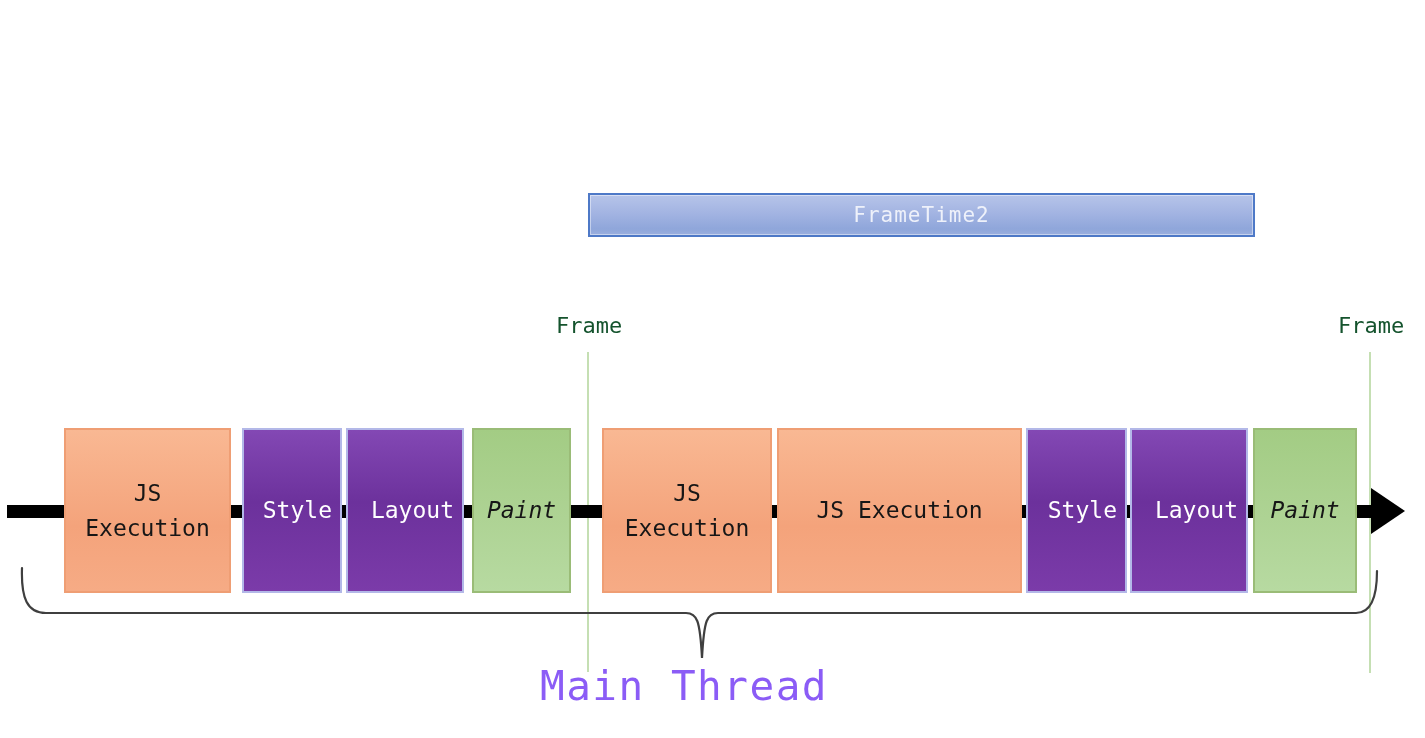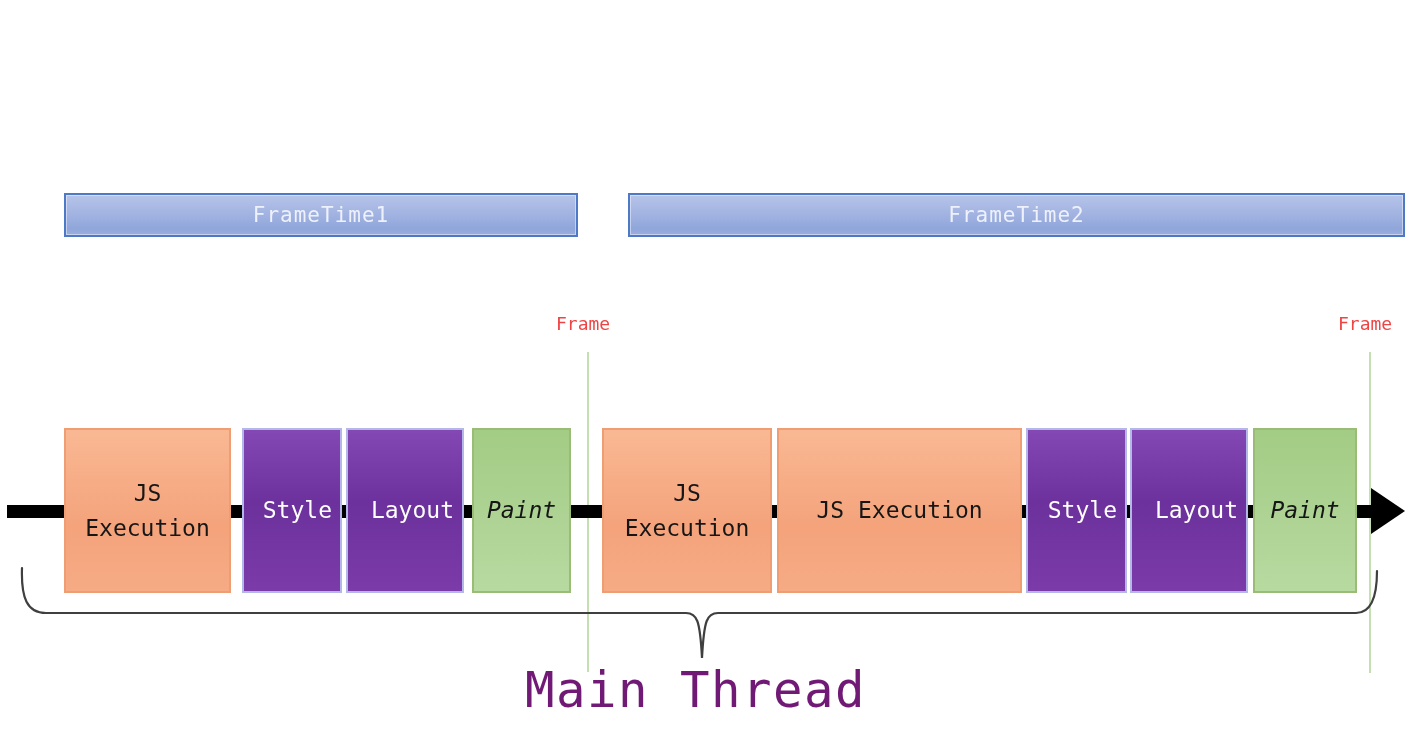--- a/index.html
+++ b/index.html
@@ -26,28 +26,28 @@
     background: linear-gradient(180deg, #b6c4e9 0%, #a3b4e2 45%, #8fa6da 85%, #9bafdf 100%);
     box-shadow: inset 0 0 0 1px rgba(255,255,255,0.45);
     display: flex;
     align-items: center;
     justify-content: center;
     color: #eef1fa;
     font-size: 21px;
     letter-spacing: 1px;
   }
   .frame-bar--1 { left: 64px;  width: 514px; }
-  .frame-bar--2 { left: 588px; width: 777px; margin-left: 40px; }
+  .frame-bar--2 { left: 588px; width: 667px; }
 
   
   .frame-label {
     position: absolute;
     top: 313px;
-    font-size: 18px;
-    color: #ef4444;
+    font-size: 22px;
+    color: #14532d;
     white-space: nowrap;
   }
   .frame-label--left  { left: 556px; }
   .frame-label--right { left: 1338px; }
 
   .frame-line {
     position: absolute;
     top: 352px;
     width: 2px;
     background: #c5dfb3;
@@ -124,37 +124,34 @@
   .brace-svg {
     position: absolute;
     left: 0;
     top: 560px;
     width: 1425px;
     height: 115px;
     z-index: 1;
   }
   .main-thread-label {
     position: absolute;
-    left: 525px;
+    left: 540px;
     top: 662px;
-    font-size: 49px;
+    font-size: 41px;
     letter-spacing: 1.5px;
-    color: #701a75;
+    color: #8b5cf6;
     white-space: nowrap;
     z-index: 2;
   }
 </style>
 </head>
 <body>
 
 <div class="canvas">
 
-  <div class="frame-bar frame-bar--1">
-    <span>FrameTime1</span>
-  </div>
   <div class="frame-bar frame-bar--2">
     <span>FrameTime2</span>
   </div>
 
   <div class="frame-label frame-label--left">Frame</div>
   <div class="frame-label frame-label--right">Frame</div>
   <div class="frame-line frame-line--left"></div>
   <div class="frame-line frame-line--right"></div>
 
   <div class="timeline-line"></div>

